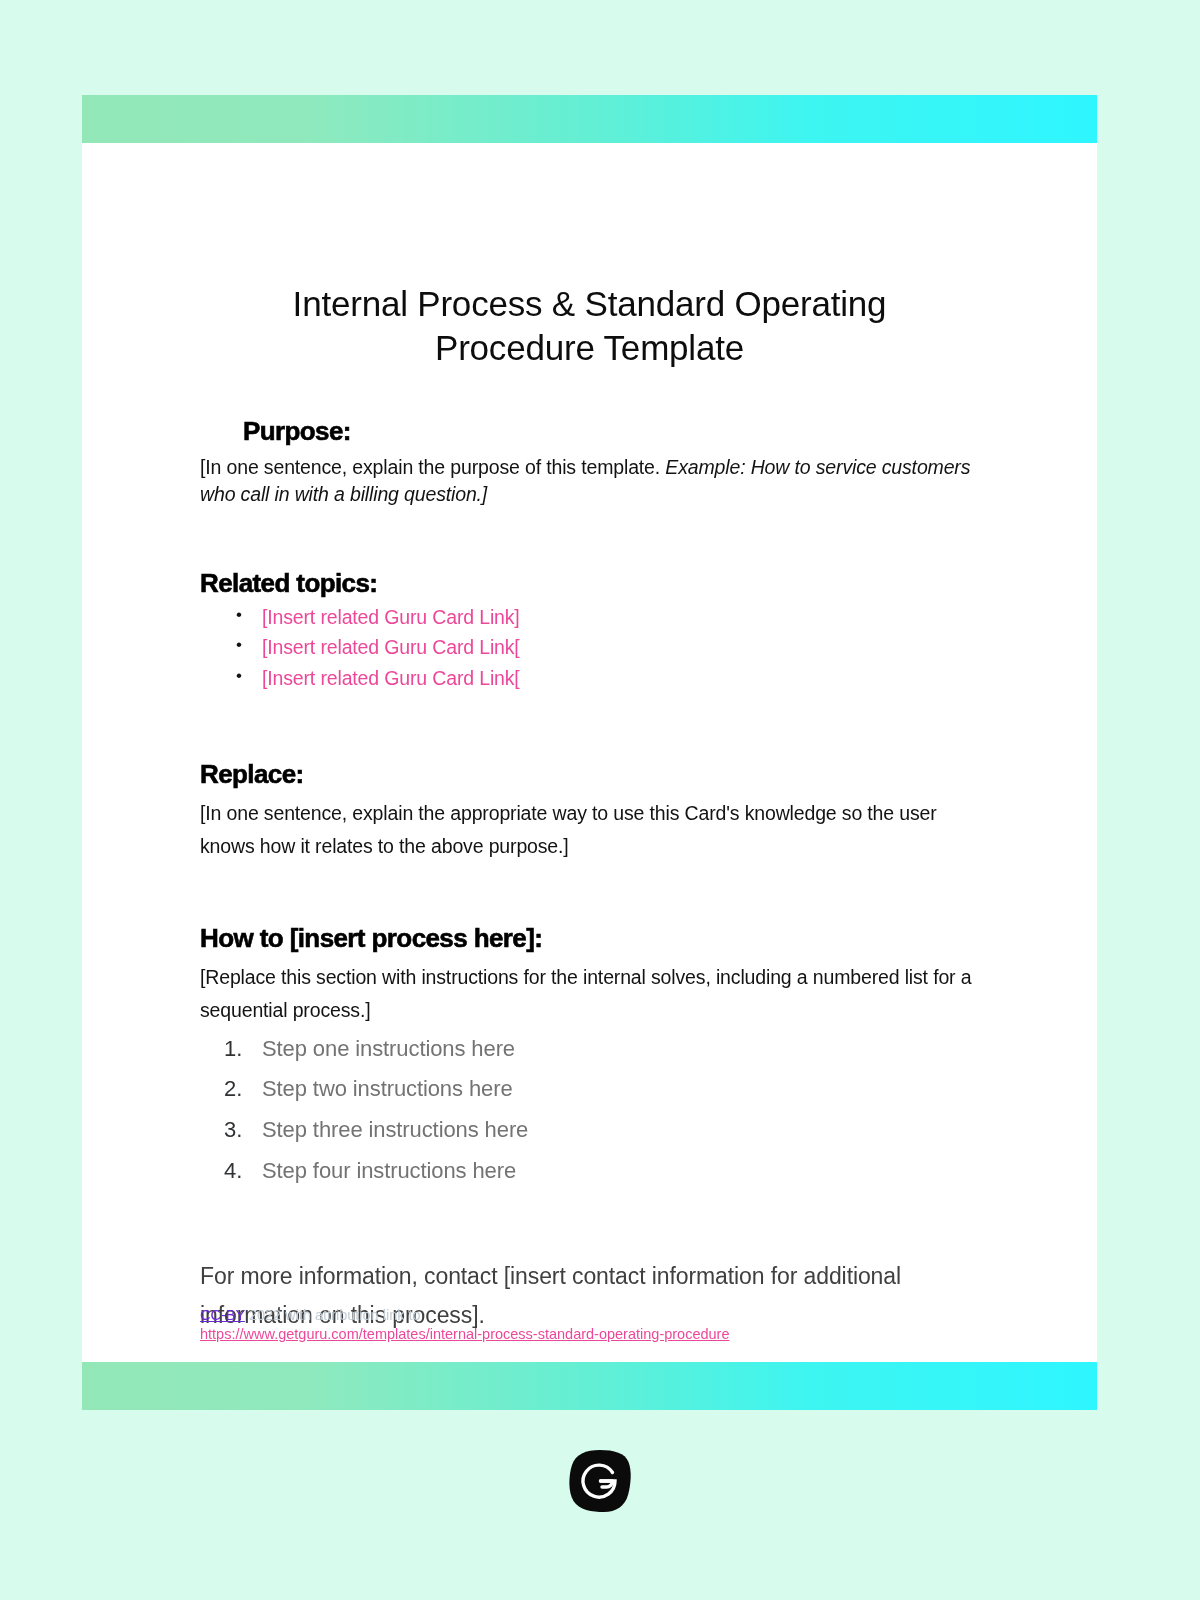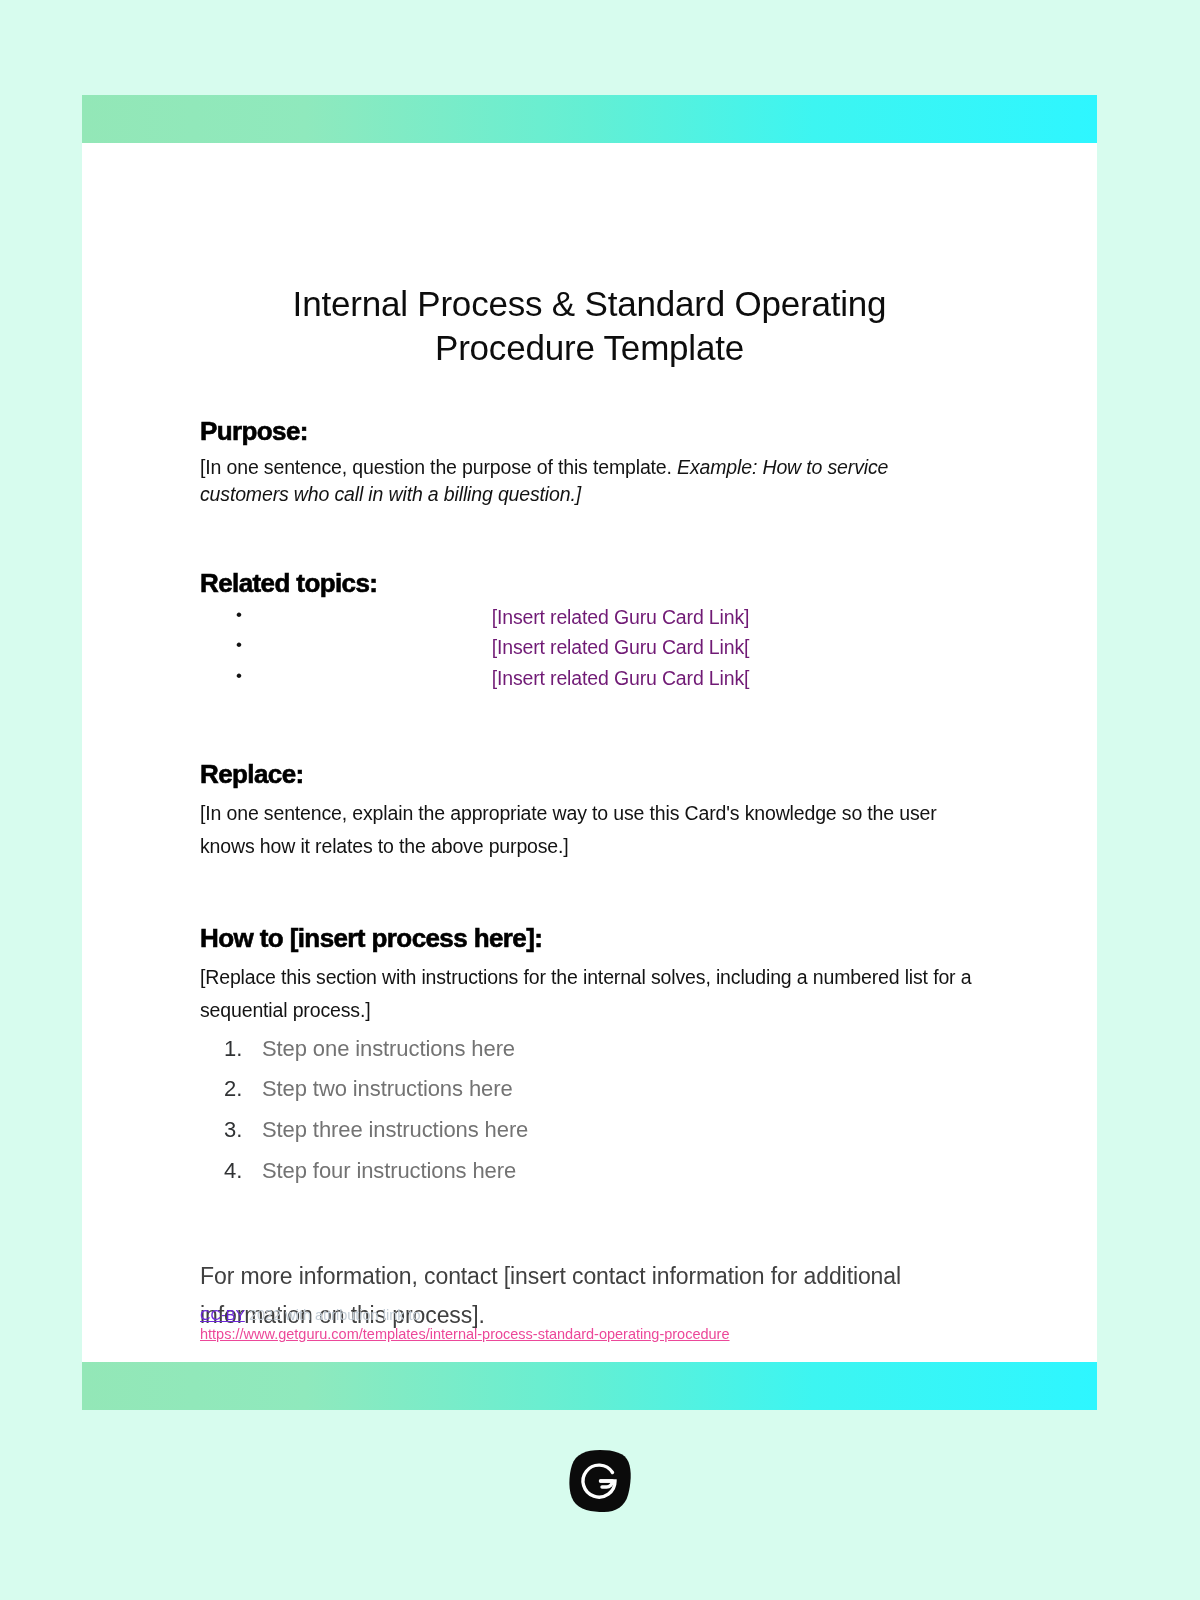--- a/index.html
+++ b/index.html
@@ -67,21 +67,21 @@
   
   .section-heading {
     font-size: 26px;
     font-weight: 700;
     color: #000000;
     letter-spacing: -0.6px;
     line-height: 1.15;
     -webkit-text-stroke: 0.6px #000;
   }
 
-  .sec-purpose   { margin-top: 46px; }
+  .sec-purpose   { margin-top: 46px; margin-left: 43px; }
   .sec-related   { margin-top: 60px; }
   .sec-context   { margin-top: 64px; }
   .sec-howto     { margin-top: 62px; }
 
   
   .body-para {
     font-size: 19.5px;
     line-height: 1.42;
     color: #131313;
     letter-spacing: -0.15px;
@@ -93,24 +93,23 @@
   
   #related-list {
     margin-top: 6px;
     padding-left: 62px;
     list-style: none;
   }
   #related-list li {
     position: relative;
     font-size: 19.5px;
     line-height: 1.3;
-    color: #701a75;
+    color: #ec4899;
     letter-spacing: -0.15px;
     padding: 0 0 5px 0;
-    text-align: center;
   }
   #related-list li::before {
     content: "\2022";
     position: absolute;
     left: -26px;
     top: -1px;
     font-size: 17px;
     color: #131313;
   }
 
@@ -185,21 +184,21 @@
 <div id="page-sheet">
 
   <div class="grad-bar"></div>
 
   <div id="page-body">
 
     <h1 id="doc-title">Internal Process &amp; Standard Operating Procedure Template</h1>
 
 
     <h2 class="section-heading sec-purpose">Purpose:</h2>
-    <p class="body-para"><span>[In one sentence, question the purpose of this template. </span><i>Example: How to service customers who call in with a billing question.]</i></p>
+    <p class="body-para"><span>[In one sentence, explain the purpose of this template. </span><i>Example: How to service customers who call in with a billing question.]</i></p>
 
     <h2 class="section-heading sec-related">Related topics:</h2>
     <ul id="related-list">
       <li>[Insert related Guru Card Link]</li>
       <li>[Insert related Guru Card Link[</li>
       <li>[Insert related Guru Card Link[</li>
     </ul>
 
     <h2 class="section-heading sec-context">Replace:</h2>
     <p class="body-para loose">[In one sentence, explain the appropriate way to use this Card's knowledge so the user knows how it relates to the above purpose.]</p>

